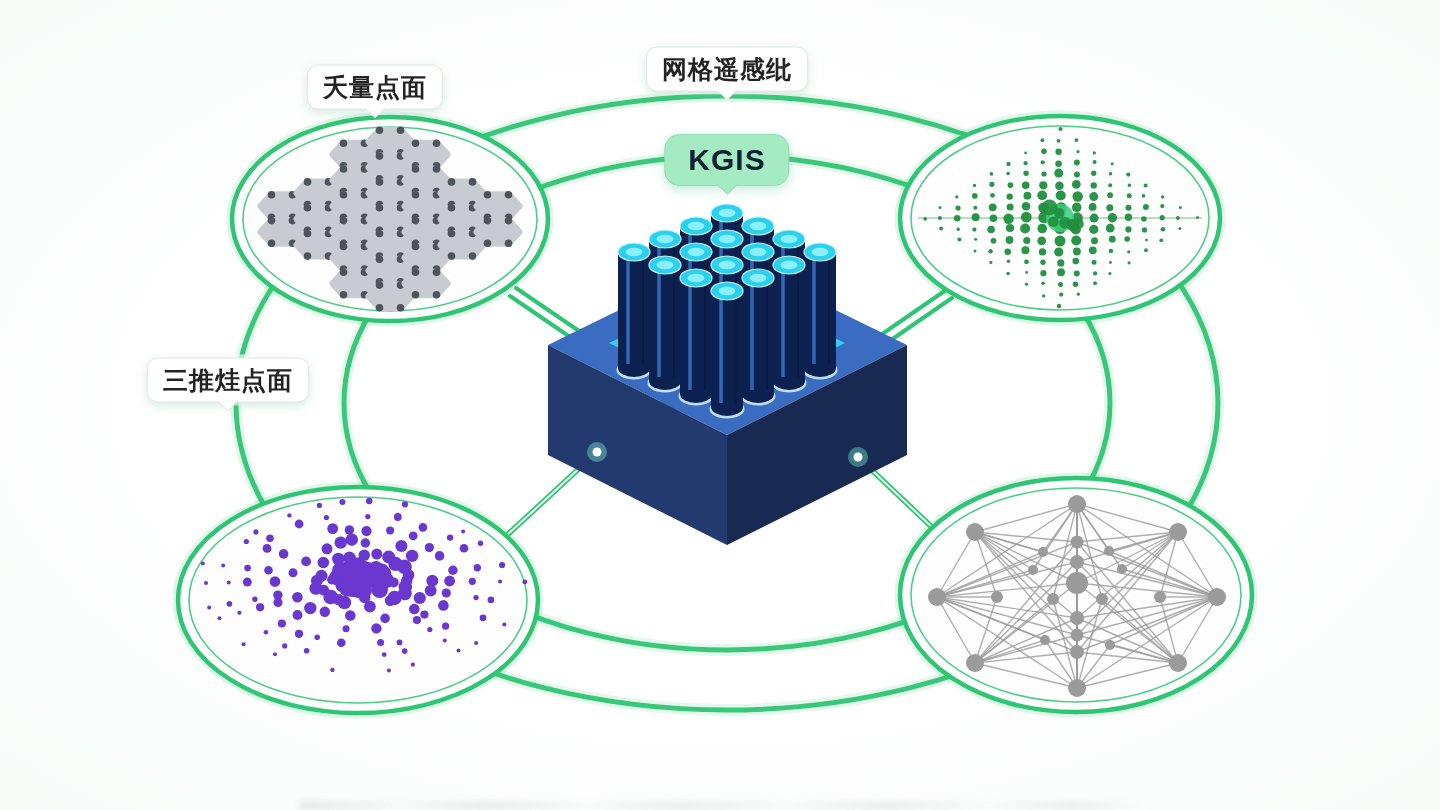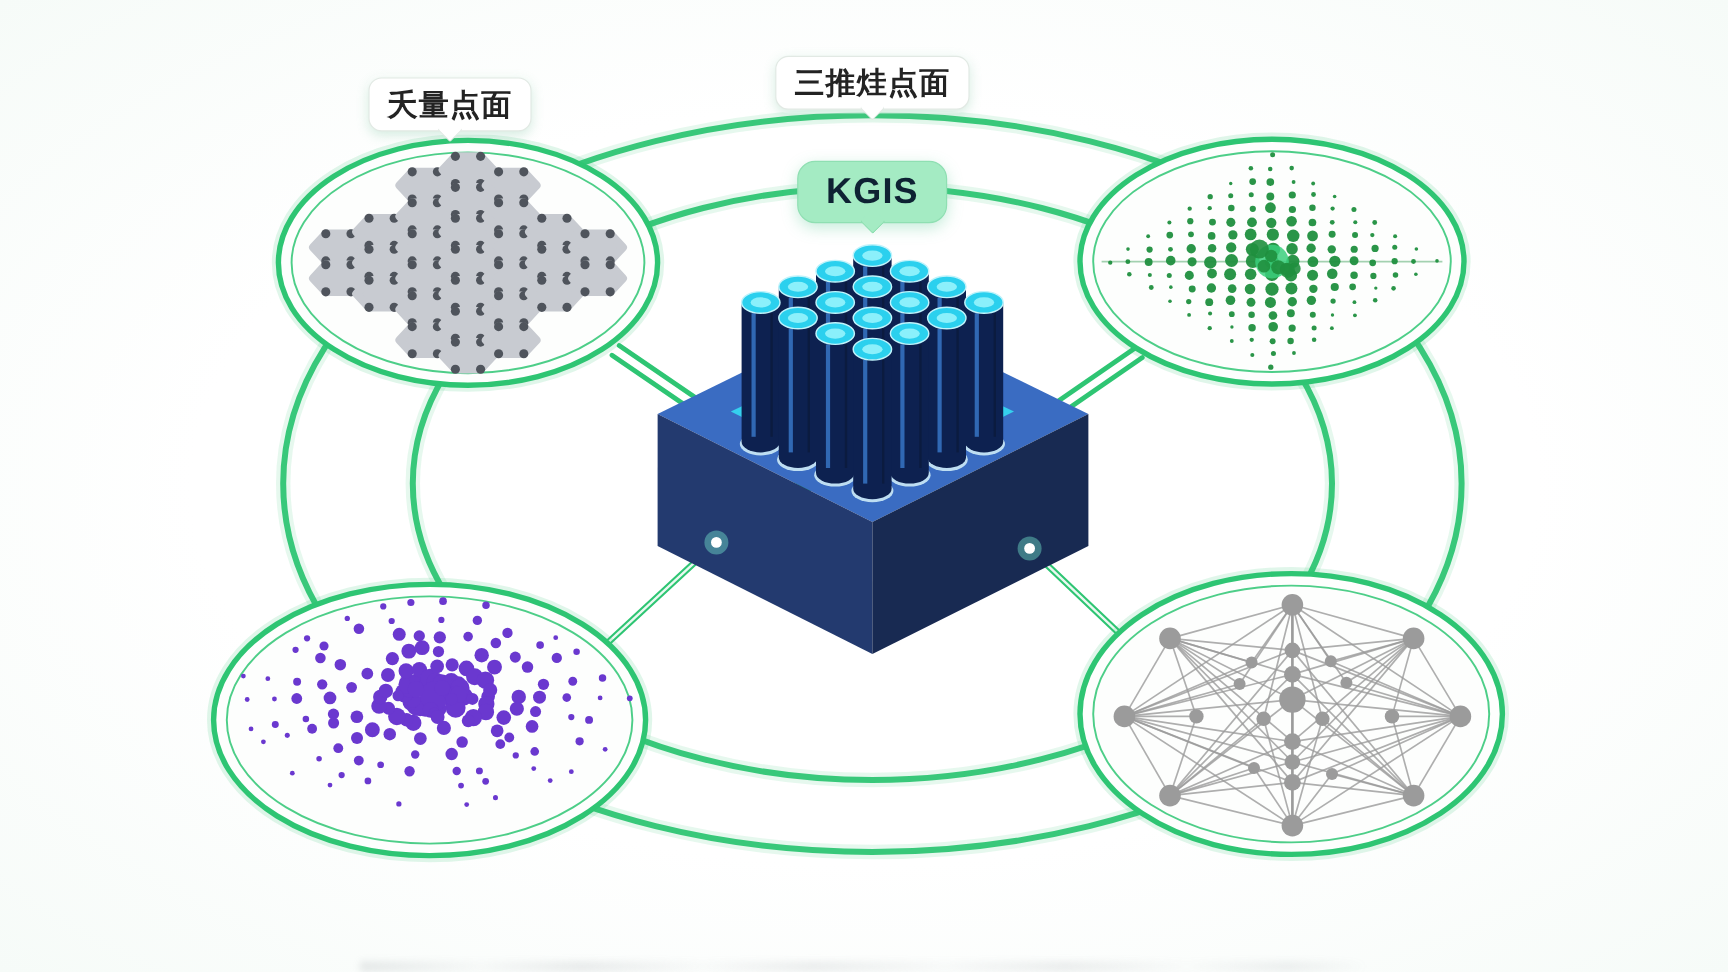--- a/index.html
+++ b/index.html
@@ -761,25 +761,29 @@
         <circle cx="858" cy="457" r="4.5" fill="#ffffff"></circle>
       </g>
   </svg>
 
   <div class="bubble" style="left:375px;top:87px;">
     <span>夭量点面</span>
     <span class="tail"></span>
   </div>
 
   <div class="bubble" style="left:727px;top:69px;">
+    <span>网格遥感纰</span>
+    <span class="tail"></span>
+  </div>
+
+
+  <div class="bubble" style="left:228px;top:380px;">
     <span>三推烓点面</span>
     <span class="tail"></span>
   </div>
-
-
 
   <div class="bubble mint" style="left:727px;top:160px;">
     <span>KGIS</span>
     <span class="tail"></span>
   </div>
 
   <div class="bottom-smudge"></div>
 </div>
 
 </body></html>

